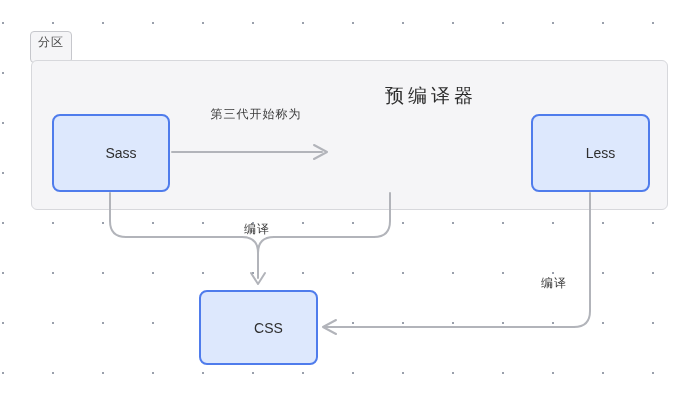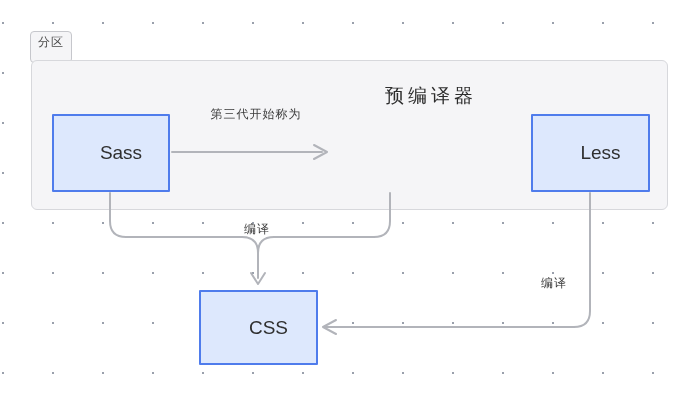--- a/index.html
+++ b/index.html
@@ -44,25 +44,25 @@
     border-radius: 4px;
     font-size: 12px;
     color: #4a4a4a;
     letter-spacing: 1px;
     line-height: 16px;
   }
   .node {
     position: absolute;
     background: #dde8fd;
     border: 2px solid #4f7cec;
-    border-radius: 1px;
+    border-radius: 8px;
     display: flex;
     align-items: center;
     justify-content: center;
-    font-size: 19px;
+    font-size: 14px;
     color: #2f2f2f;
     padding-left: 20px;
   }
   .node-sass { left: 52px;  top: 114px; width: 118px; height: 78px; }
   .node-scss { left: 331px; top: 114px; width: 119px; height: 78px; }
   .node-less { left: 531px; top: 114px; width: 119px; height: 78px; }
   .node-css  { left: 199px; top: 290px; width: 119px; height: 75px; }
   .edge-label {
     position: absolute;
     transform: translate(-50%,-50%);

